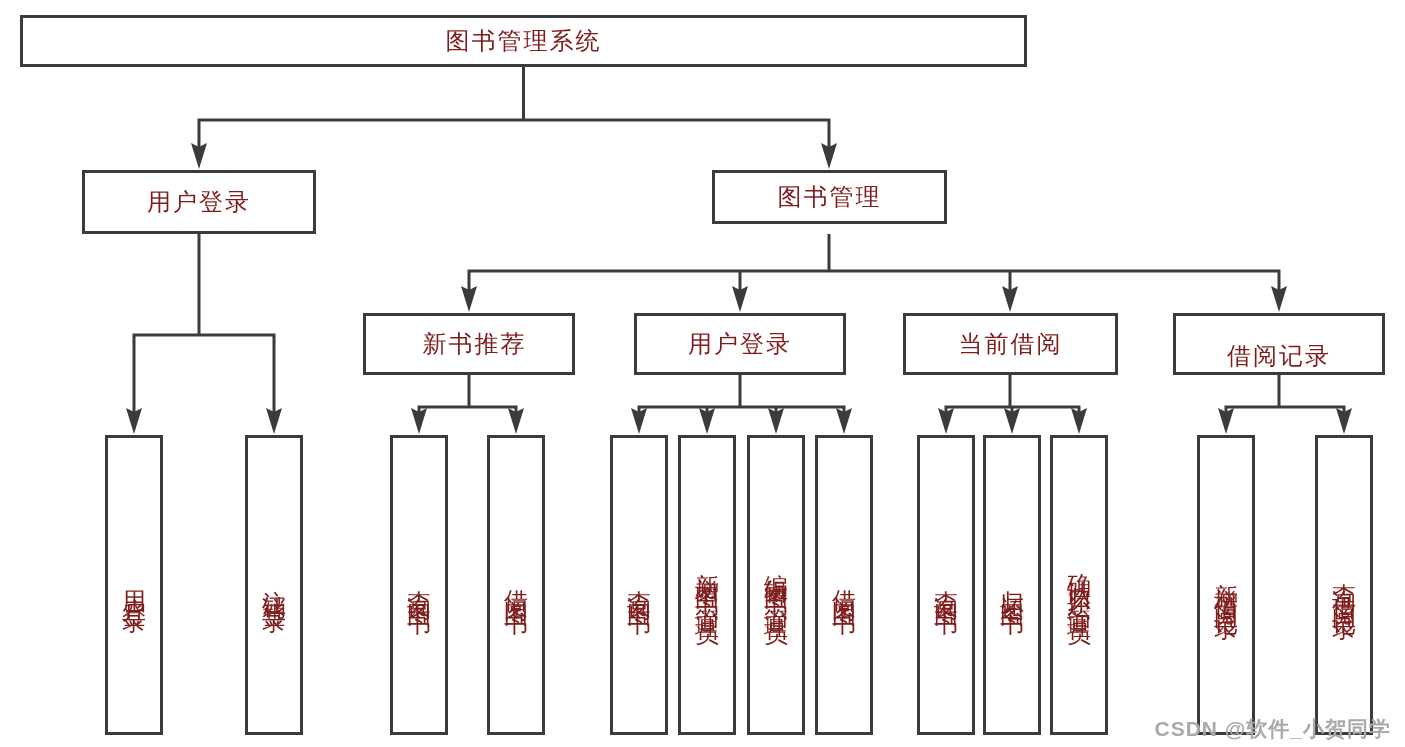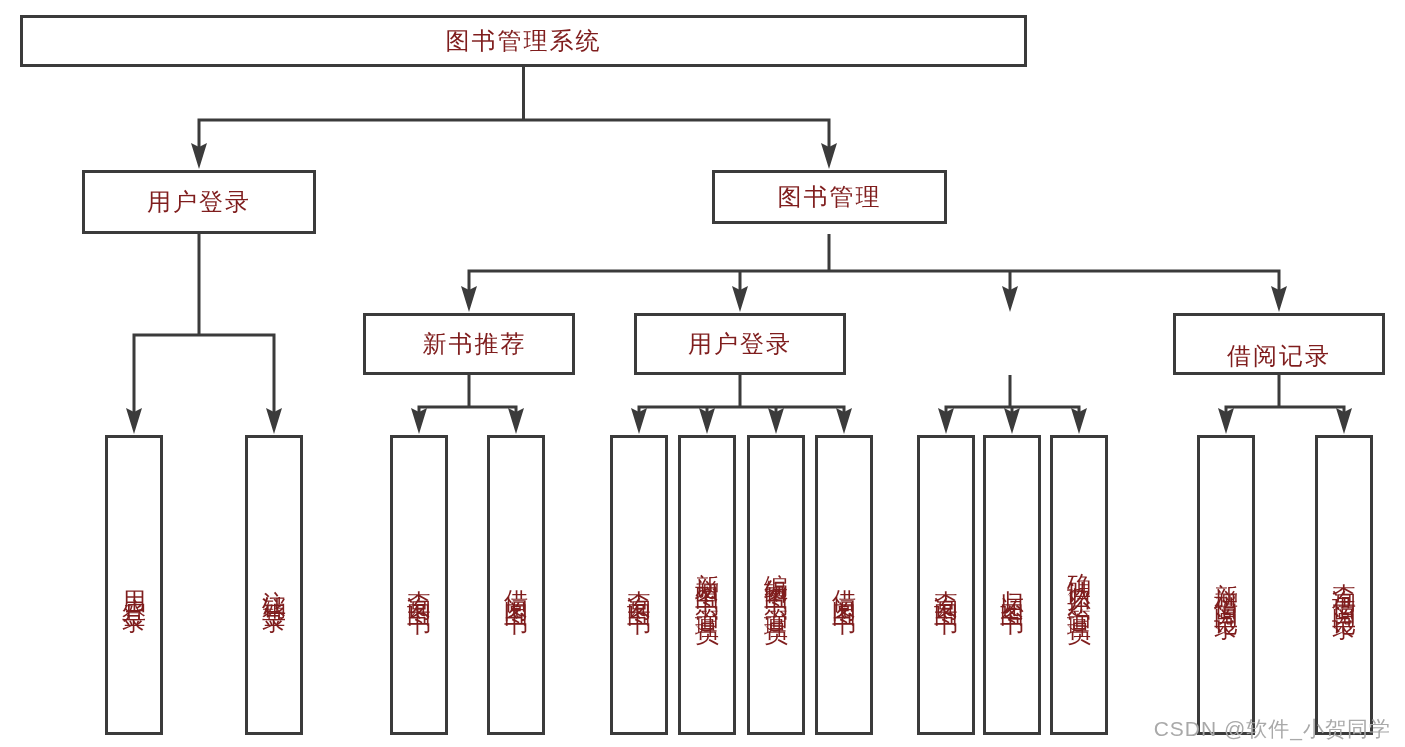--- a/index.html
+++ b/index.html
@@ -48,20 +48,21 @@
   }
   .watermark {
     position: absolute;
     right: 14px;
     bottom: 4px;
     font-size: 21px;
     color: #a9a9a9;
     letter-spacing: 1px;
     z-index: 3;
     white-space: nowrap;
+    font-weight: bold;
   }
 </style>
 </head>
 <body>
 
 <div class="stage">
 
   <svg class="wires" width="1405" height="747" viewBox="0 0 1405 747">
     <g stroke="#3b3b3b" stroke-width="3" fill="none" stroke-linejoin="miter">
 
@@ -115,20 +116,23 @@
   <div class="node h" style="left:712px; top:170px; width:235px; height:54px;">
     <span>图书管理</span>
   </div>
 
   <div class="node h" style="left:363px; top:313px; width:212px; height:62px;padding-left:11px;">
     <span>新书推荐</span>
   </div>
   <div class="node h" style="left:634px; top:313px; width:212px; height:62px;">
     <span>用户登录</span>
   </div>
+  <div class="node h" style="left:903px; top:313px; width:215px; height:62px;">
+    <span>当前借阅</span>
+  </div>
   <div class="node h" style="left:1173px; top:313px; width:212px; height:62px;align-items:flex-end;">
     <span>借阅记录</span>
   </div>
 
   <div class="node v" style="left:105px; top:435px; width:58px; height:300px;">
     <span>用户登录</span>
   </div>
   <div class="node v" style="left:245px; top:435px; width:58px; height:300px;">
     <span>注销登录</span>
   </div>

